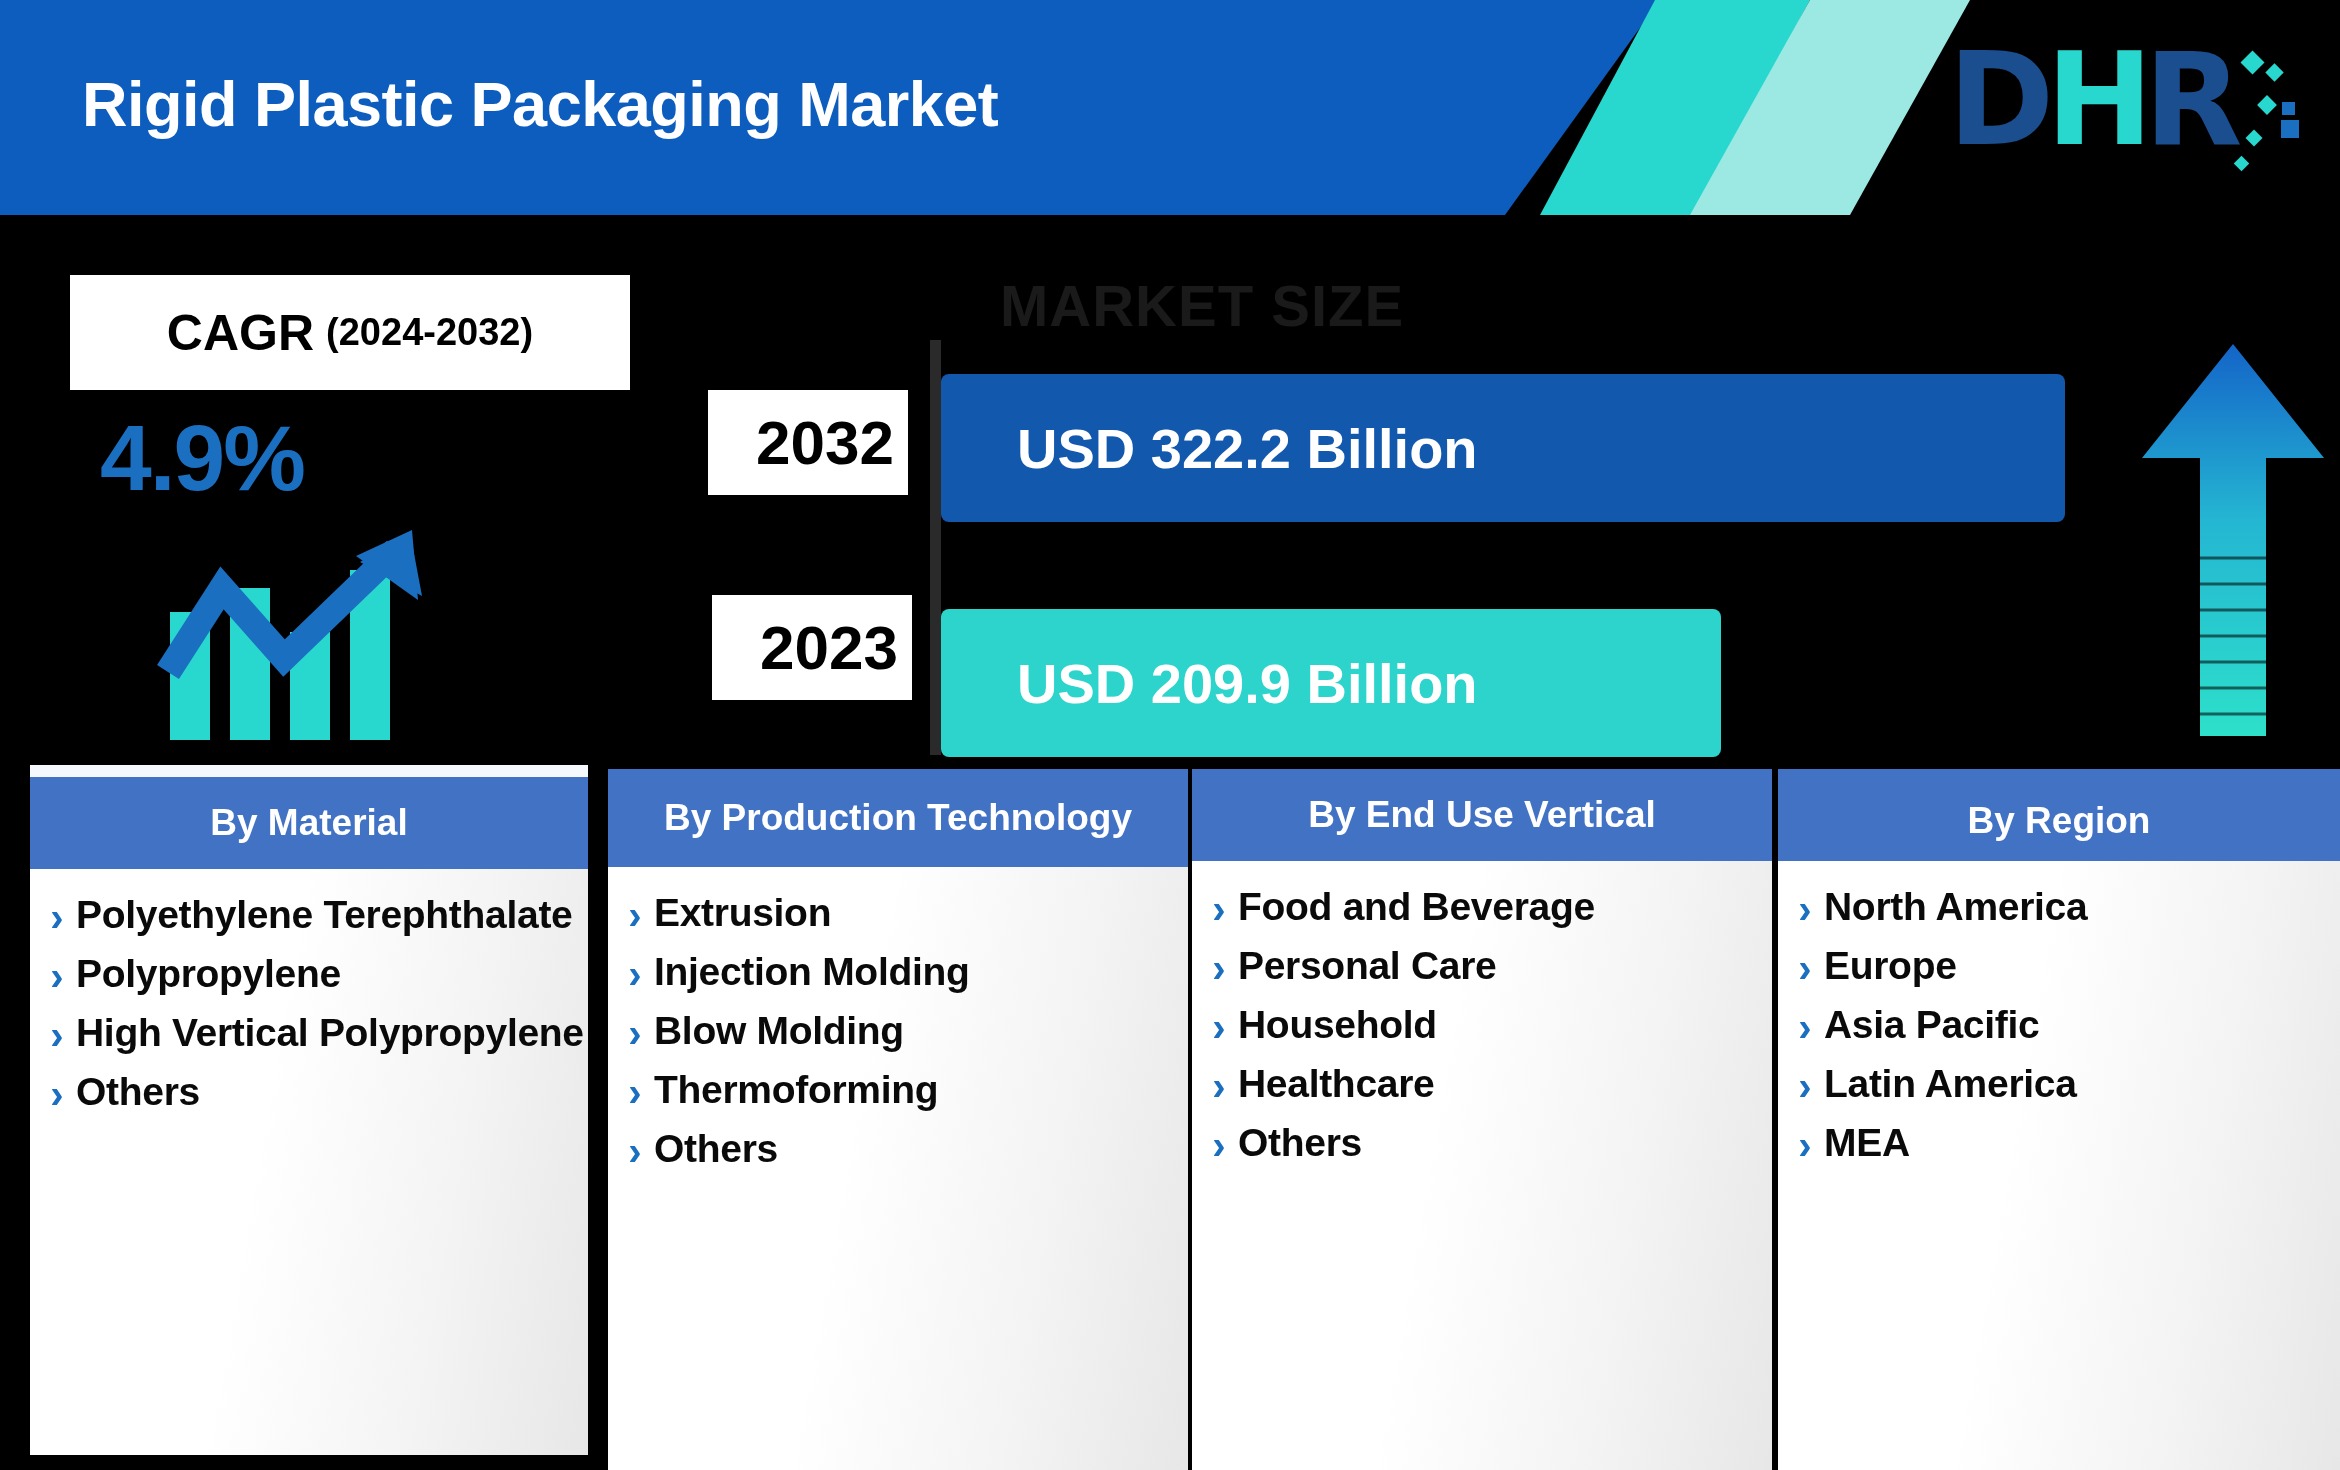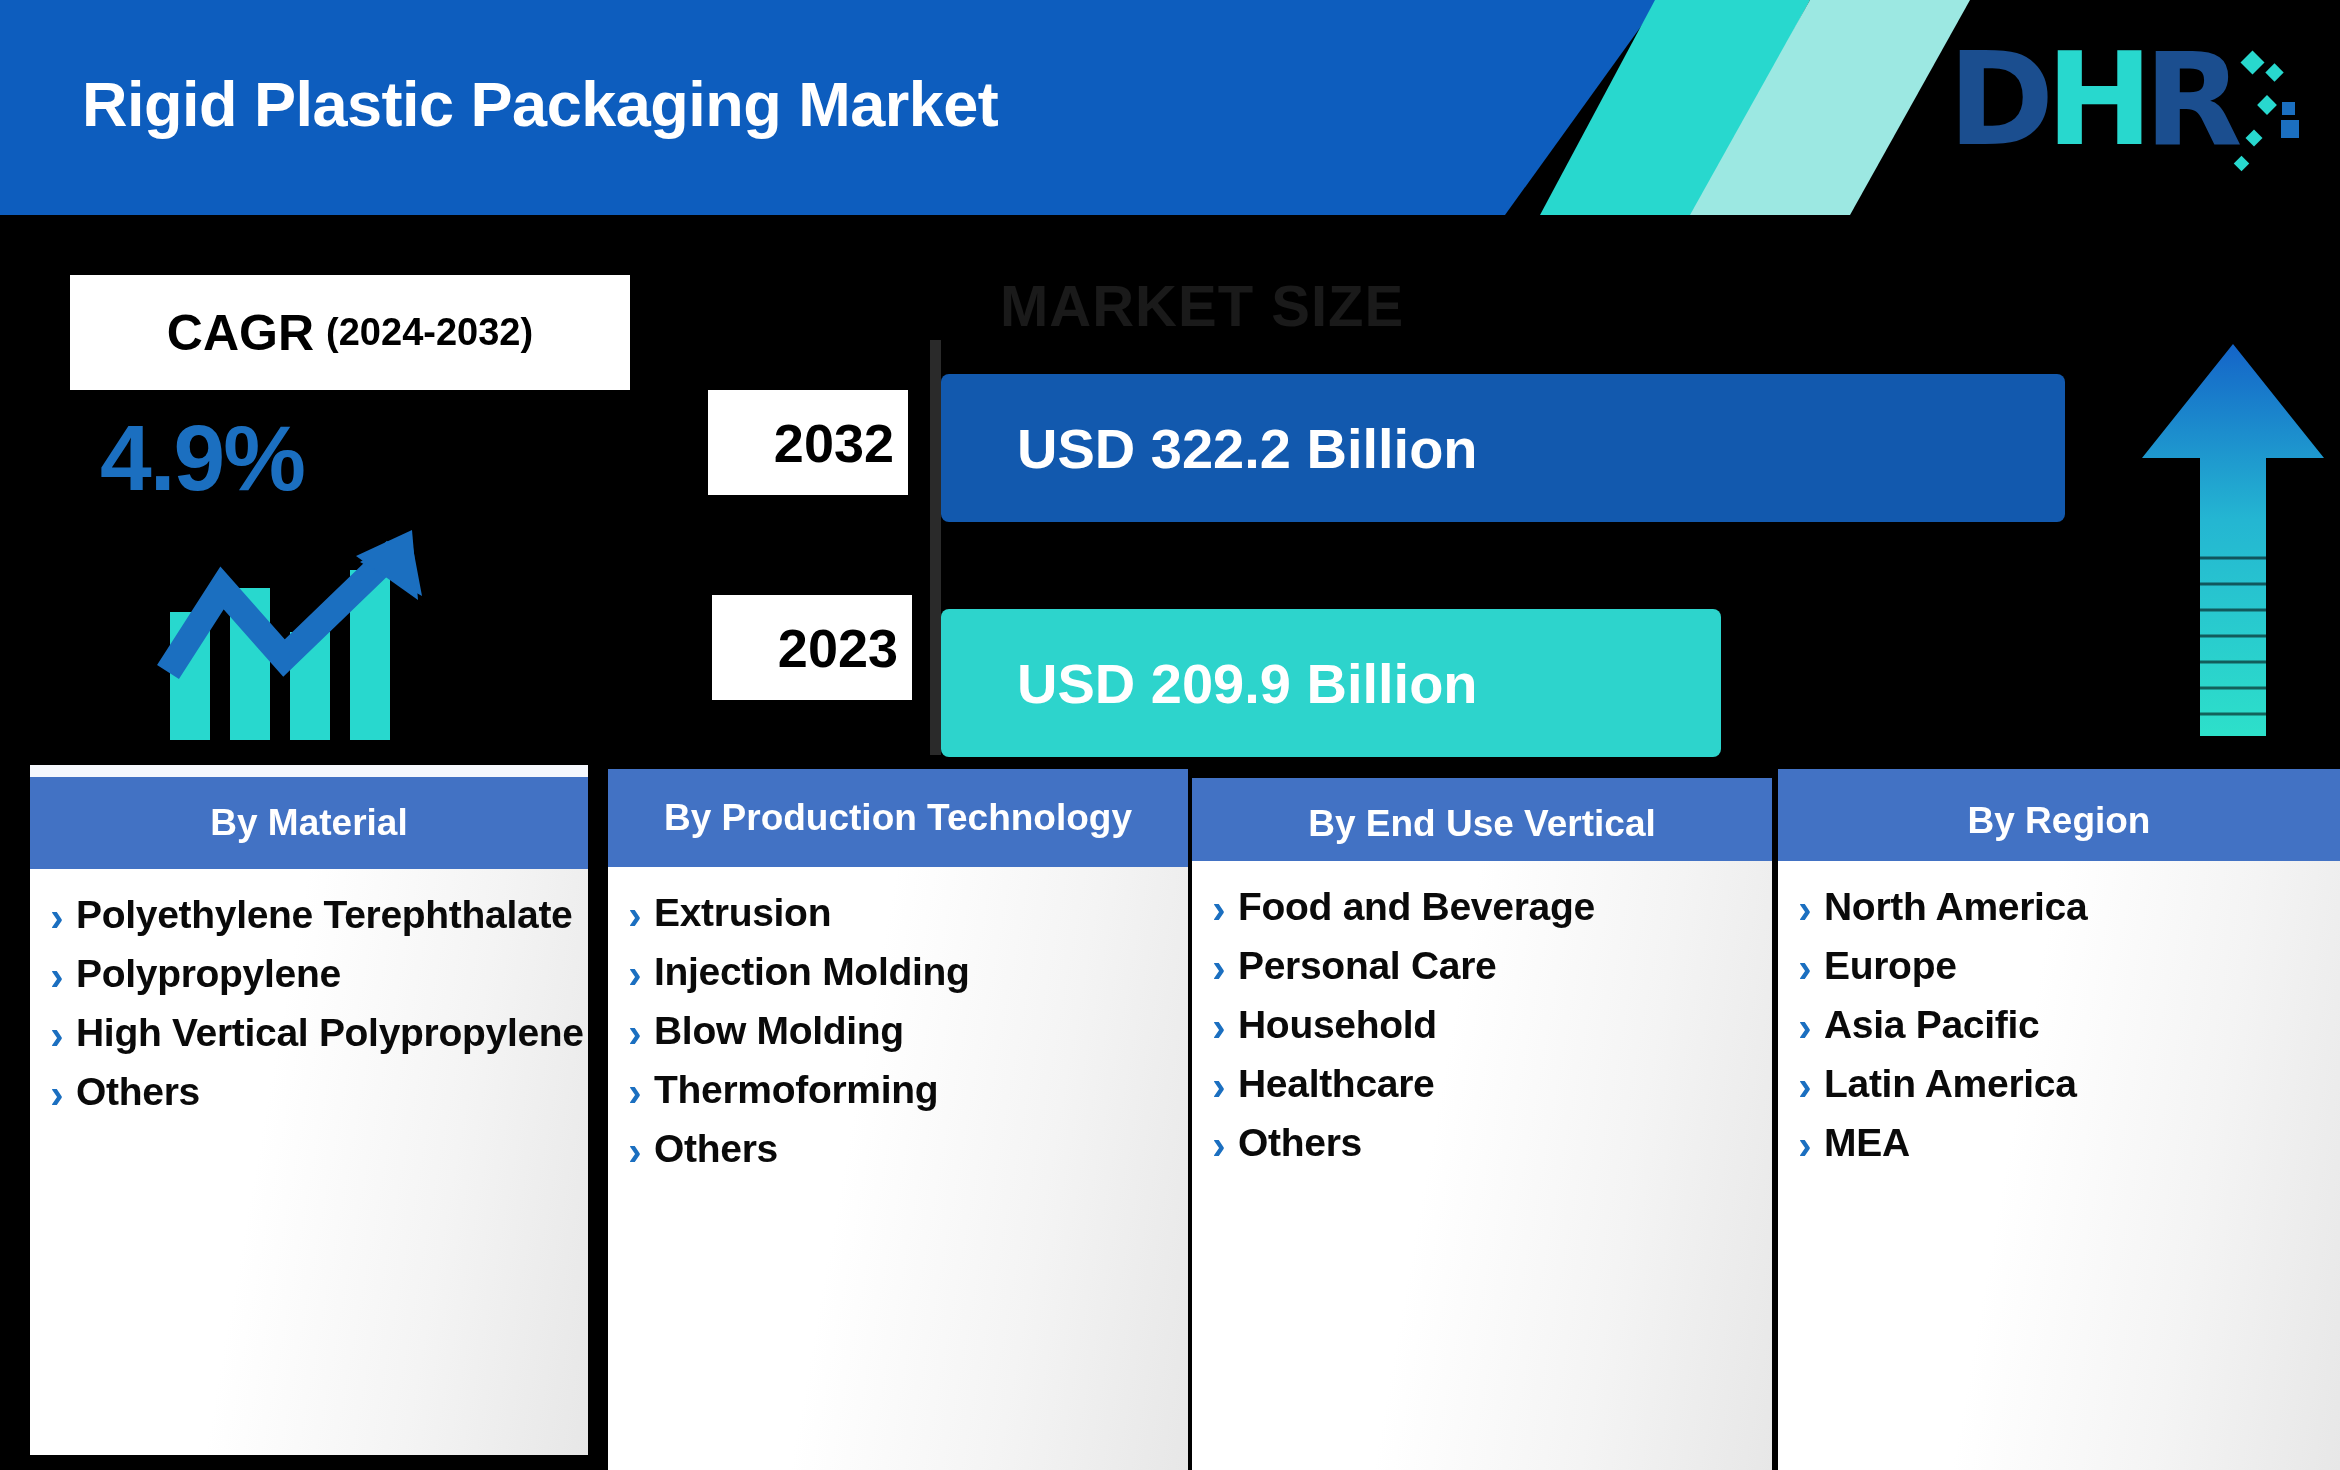--- a/index.html
+++ b/index.html
@@ -62,21 +62,21 @@
     font-size:58px; font-weight:bold; color:#1a1a1a; letter-spacing:1px;
   }
   #axis-line {
     position:absolute; left:930px; top:340px; width:11px; height:415px;
     background:#2a2a2a;
   }
   .year-chip {
     position:absolute; background:#ffffff; display:flex; align-items:center;
     justify-content:flex-end; padding-right:14px;
   }
-  .year-chip span { font-size:54px; font-weight:bold; color:#000; }
+  .year-chip span { font-size:62px; font-weight:bold; color:#000; }
   #year-2032-chip { left:708px; top:390px; width:200px; height:105px; }
   #year-2023-chip { left:712px; top:595px; width:200px; height:105px; }
 
   .msbar {
     position:absolute; display:flex; align-items:center; padding-left:76px;
     border-radius:8px;
   }
   .msbar span { font-size:56px; font-weight:bold; color:#ffffff; white-space:nowrap; }
   #msbar-2032 { left:941px; top:374px; width:1124px; height:148px; background:#1259AE; }
   #msbar-2023 { left:941px; top:609px; width:780px;  height:148px; background:#2DD4CC; }
@@ -235,21 +235,21 @@
         <span class="card-item-label">Thermoforming</span>
       </div>
       <div class="card-item">
         <span class="chev">›</span>
         <span class="card-item-label">Others</span>
       </div>
     </div>
   </div>
 
   <div class="card" style="left:1192px; width:580px; height:705px;">
-    <div class="card-header" style="top:13px; height:92px;">
+    <div class="card-header" style="top:4px; height:92px;">
       <span>By End Use Vertical</span>
     </div>
     <div class="card-body" style="top:96px; height:609px;">
       <div class="card-item">
         <span class="chev">›</span>
         <span class="card-item-label">Food and Beverage</span>
       </div>
       <div class="card-item">
         <span class="chev">›</span>
         <span class="card-item-label">Personal Care</span>

